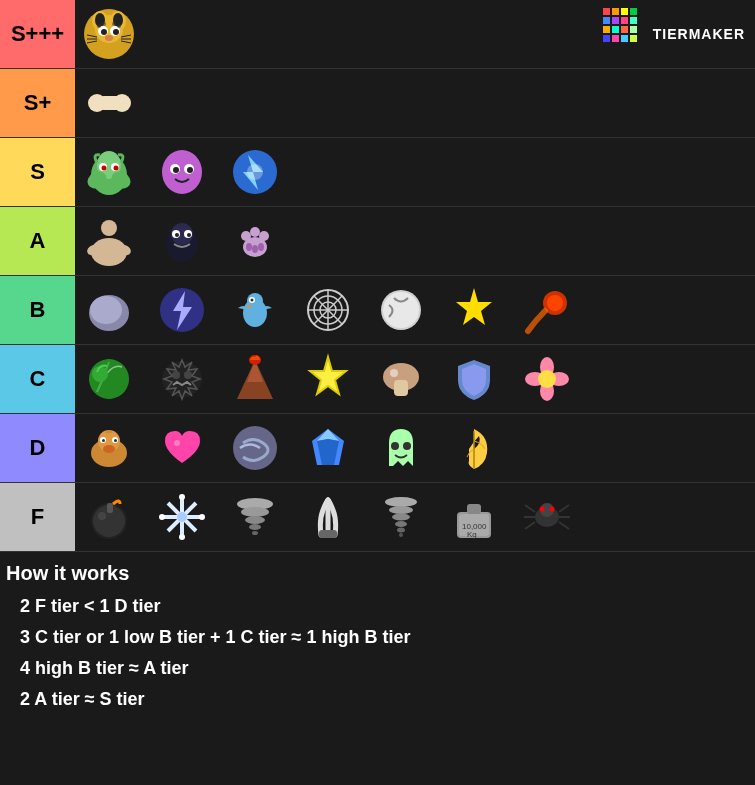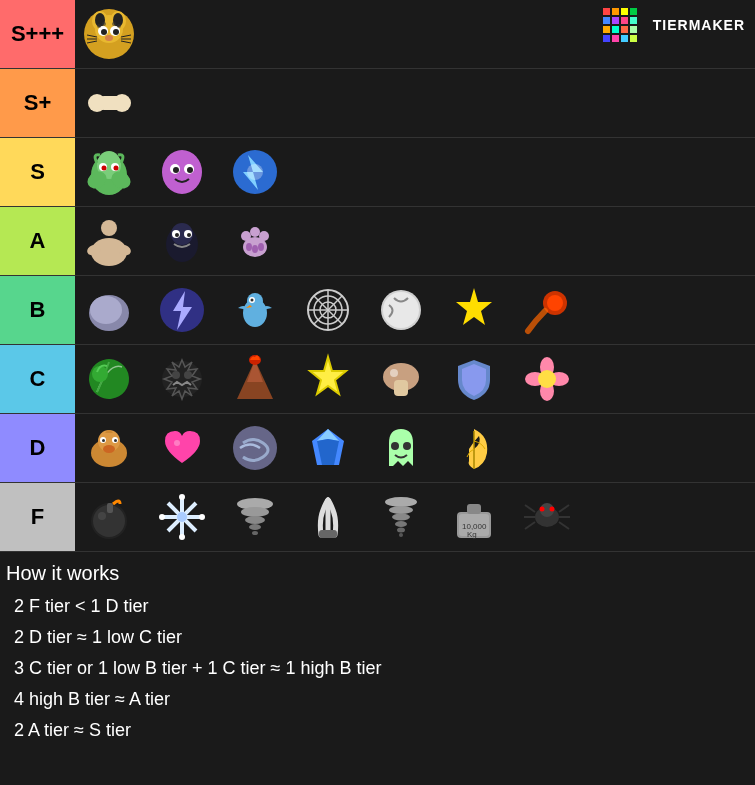--- a/index.html
+++ b/index.html
@@ -70,43 +70,44 @@
 
     .tier-container {
       position: relative;
     }
 
     .logo-overlay {
       position: absolute;
       top: 8px;
       right: 10px;
       display: flex;
-      align-items: center;
+      align-items: flex-end;
       gap: 16px;
       z-index: 10;
     }
 
     .how-it-works-section {
       background: #1a1a1a;
       padding: 10px 6px 10px 6px;
       color: #ffffff;
     }
 
     .how-title {
       font-size: 20px;
-      font-weight: normal;
+      font-weight: bold;
       margin-bottom: 8px;
       color: #fff;
     }
 
     .rule-item {
       font-size: 18px;
-      margin: 4px 8px;
+      margin: 4px 14px;
       color: #fff;
       line-height: 1.5;
+      font-weight: bold;
     }
 
     .logo-grid {
       display: grid;
       grid-template-columns: repeat(4, 7px);
       grid-template-rows: repeat(4, 7px);
       gap: 2px;
     }
 
     .logo-grid-cell {
@@ -516,18 +517,17 @@
       </div>
     </div>
 
   </div>
 </div>
 
 <div class="how-it-works-section">
   <div class="how-title">How it works</div>
   <div id="rules-container">
       <div class="rule-item">2 F tier &lt; 1 D tier</div>
-      <div class="rule-item">2 D tier ≈ 1 low C tier</div>
       <div class="rule-item">3 C tier or 1 low B tier + 1 C tier ≈ 1 high B tier</div>
       <div class="rule-item">4 high B tier ≈ A tier</div>
       <div class="rule-item">2 A tier ≈ S tier</div>
     </div>
 </div>
 
 </body></html>

